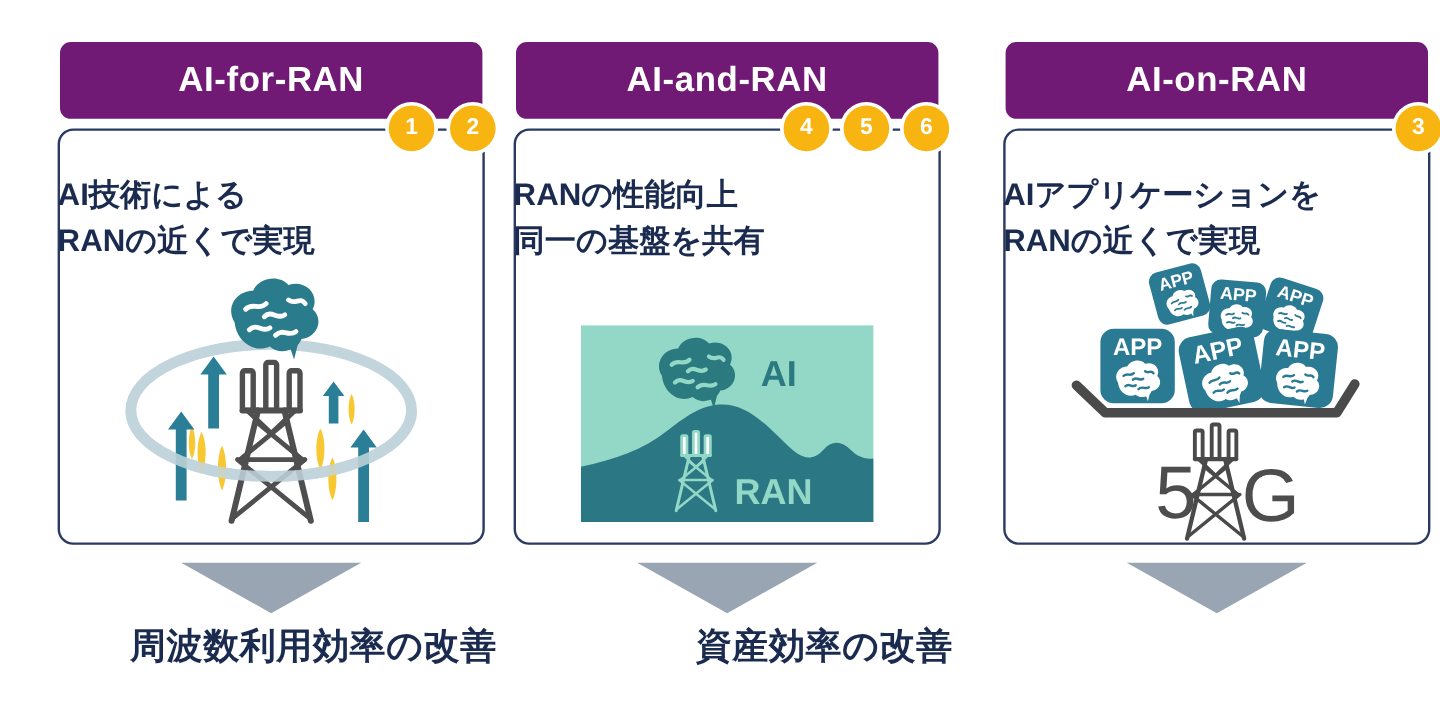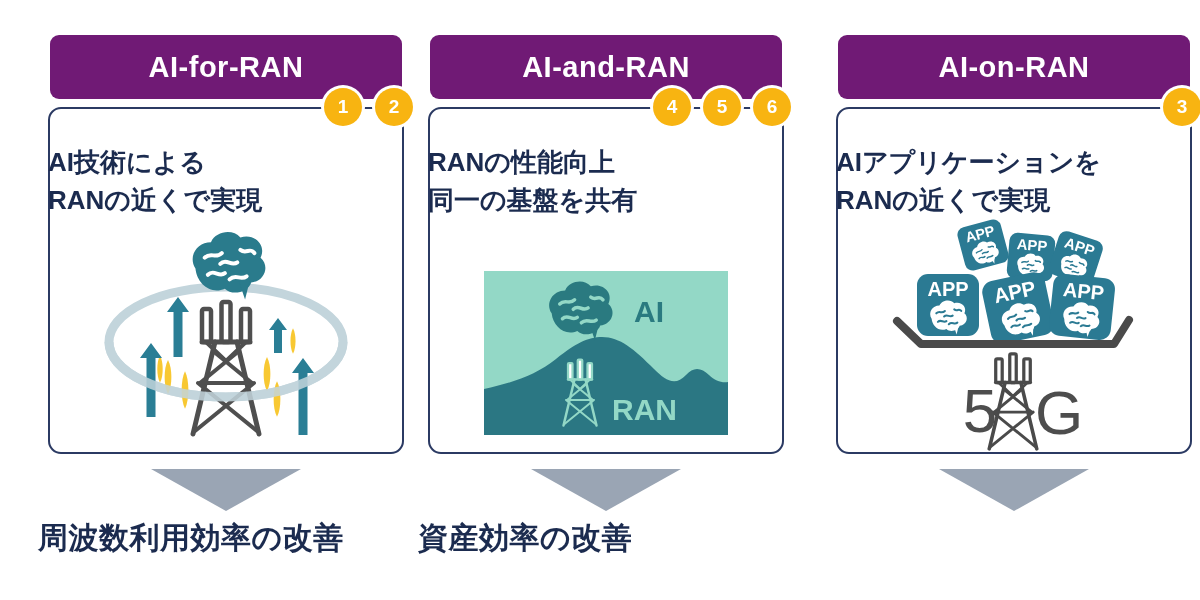--- a/index.html
+++ b/index.html
@@ -13,21 +13,21 @@
   .card{position:absolute;left:0;top:107px;width:352px;height:343px;background:#fff;
         border:2px solid #2B3A63;border-radius:13px;}
   .card-title{position:absolute;left:0;top:143px;width:356px;text-align:left;
         color:#1B2B4F;font-size:26px;font-weight:bold;line-height:38px;}
   .badge{position:absolute;top:88px;width:38px;height:38px;border-radius:50%;
         background:#F8B411;box-shadow:0 0 0 3px #fff;color:#fff;font-size:19px;
         font-weight:bold;text-align:center;line-height:38px;z-index:5;}
   .tri{position:absolute;top:469px;left:103px;width:0;height:0;
         border-left:75px solid transparent;border-right:75px solid transparent;
         border-top:42px solid #9AA5B4;}
-  .outcome{position:absolute;top:518px;left:-10px;width:376px;text-align:left;
+  .outcome{position:absolute;top:518px;left:-10px;width:376px;text-align:right;
         color:#1B2B4F;font-size:30px;font-weight:bold;letter-spacing:.5px;}
   .illus{position:absolute;}
   #illus1{left:18px;top:219px;} #illus2{left:56px;top:271px;} #illus3{left:18px;top:219px;}
   svg text{font-family:"Liberation Sans",sans-serif;}
   #defs-svg{position:absolute;width:0;height:0;}
 </style>
 </head>
 <body>
 
 <svg id="defs-svg" aria-hidden="true">

